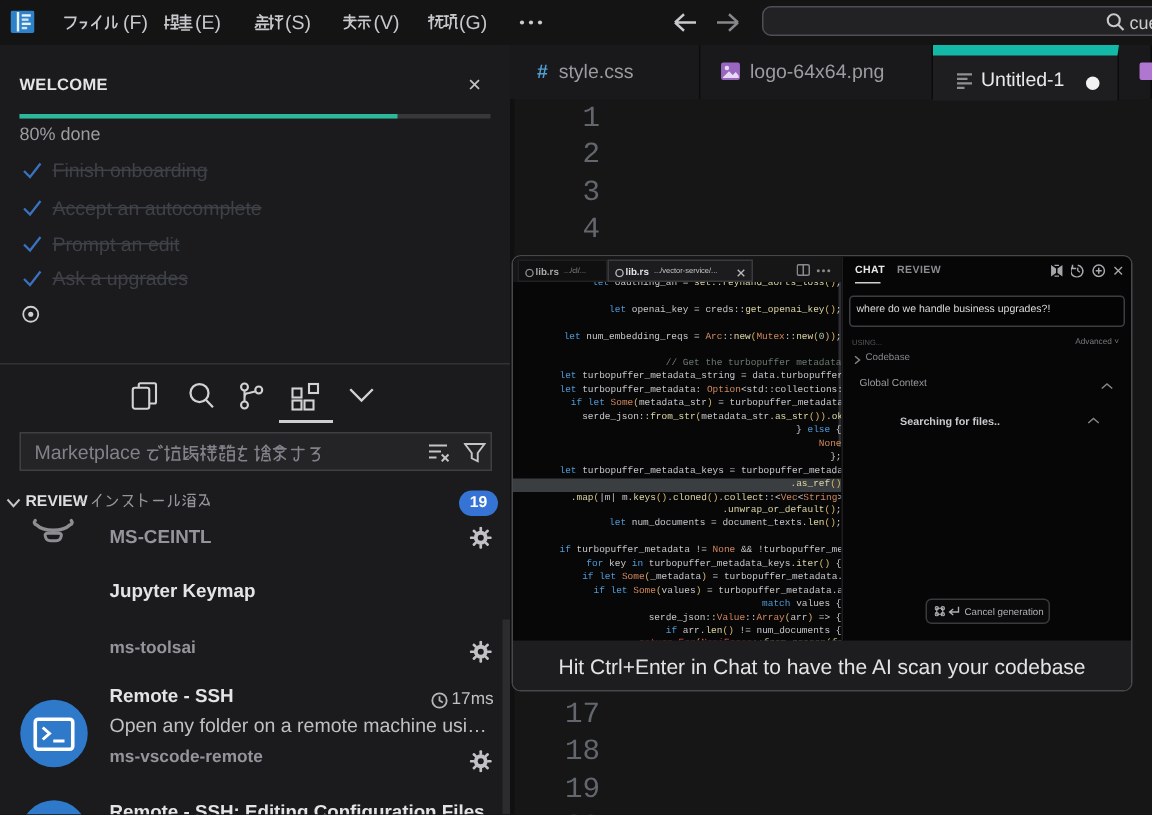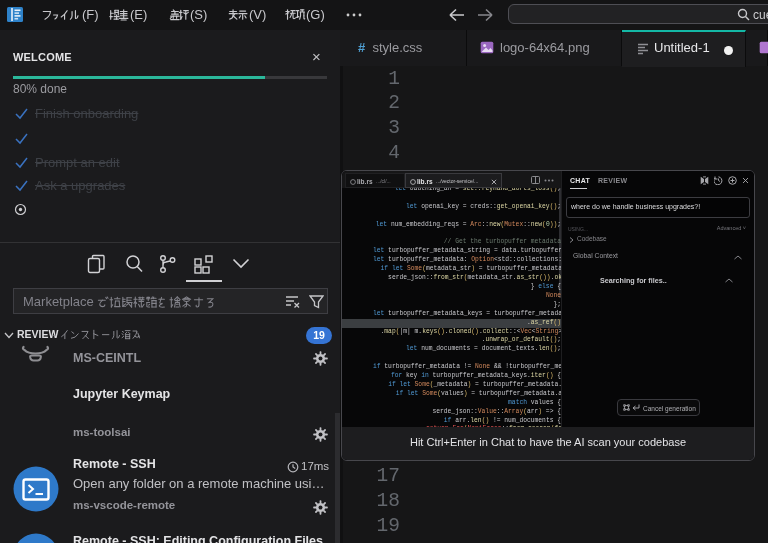--- a/index.html
+++ b/index.html
@@ -37,30 +37,30 @@
 .ext-title { position:absolute; left:73px; font-size:12.5px; font-weight:bold; color:#e4e4e6; white-space:nowrap; }
 .ext-desc { position:absolute; left:73px; font-size:13px; color:#c0c0c4; white-space:nowrap; }
 .ext-pub { position:absolute; left:73px; font-size:11.5px; font-weight:bold; color:#94949a; white-space:nowrap; }
 #sb-scroll { position:absolute; left:335px; top:413px; width:5px; height:130px; background:#2c2c2f; }
 
 
 #editor { position:absolute; left:340px; top:30px; width:428px; height:513px; background:#161617; }
 #tabbar { position:absolute; left:0; top:0; width:428px; height:36px; background:#151516; border-bottom:1px solid #0b0b0c; }
 .tab { position:absolute; top:0; height:36px; background:#19191b; border-right:1px solid #0b0b0c; }
 .tab .lbl { position:absolute; top:10px; font-size:13px; color:#9b9ba0; white-space:nowrap; }
-#tab3 { background:#1e1e20; border-top:2px solid #14b8a6; border-bottom:none; height:37px; }
+#tab3 { background:#1e1e20; border-top:7px solid #14b8a6; border-bottom:none; height:37px; }
 #tab3 .lbl { color:#e8e8ea; top:8px; }
 #dot { position:absolute; left:102px; top:14px; width:9px; height:9px; border-radius:50%; background:#f2f2f2; }
 #lnums { position:absolute; left:0; top:36px; width:60px; text-align:right; font-family:"Liberation Mono", monospace; font-size:19.5px; line-height:24.85px; color:#63676d; padding-top:0.5px; }
 
 
 #overlay { position:absolute; left:341px; top:170px; width:414px; height:291px; background:#000; border:1px solid #47474c; border-radius:6px; overflow:hidden; }
 #ov-img { position:absolute; left:0; top:0; width:412px; height:256px; background:#050506;text-align:right; }
 #ov-caption { position:absolute; left:0; top:256px; width:412px; height:33px; background:#1d1d1f; }
-#ov-caption div { text-align:center; margin-top:9px; font-size:11px; color:#e3e3e6; }
+#ov-caption div { text-align:center; margin-top:9px; font-size:14px; color:#e3e3e6; }
 
 #mtabbar { position:absolute; left:0; top:0; width:219px; height:17px; background:#161617; }
 .mtab { position:absolute; top:2px; height:15px; font-size:6.5px; color:#9a9a9e; }
 #mcode { position:absolute; left:0; top:17px; width:219px; height:239px; background:#070708; overflow:hidden; }
 #mcode pre { position:relative; font-family:"Liberation Mono", monospace; font-size:6.3px; line-height:8.9px; color:#c8c8cc; margin-left:31px; margin-top:-3px; }
 #hl { position:absolute; left:0; top:131px; width:219px; height:9px; background:#3b3e41; }
 
 #mchat { position:absolute; left:219px; top:0; width:193px; height:256px; background:#060607; border-left:1px solid #1e1e20; }
 </style>
 </head>
@@ -181,20 +181,21 @@
     </div>
   <span id="pdone">80% done</span>
 
   <svg class="chk" style="top:106px;" viewBox="0 0 15 15">
       <path d="M2,8 L6,12 L13,3" stroke="#3a72c0" stroke-width="1.5" fill="none"></path>
     </svg>
   <span class="citem" style="top:106px;">Finish onboarding</span>
   <svg class="chk" style="top:131px;" viewBox="0 0 15 15">
       <path d="M2,8 L6,12 L13,3" stroke="#3a72c0" stroke-width="1.5" fill="none"></path>
     </svg>
+  <span class="citem" style="top:131px;">Accept an autocomplete</span>
   <svg class="chk" style="top:155px;" viewBox="0 0 15 15">
       <path d="M2,8 L6,12 L13,3" stroke="#3a72c0" stroke-width="1.5" fill="none"></path>
     </svg>
   <span class="citem" style="top:155px;">Prompt an edit</span>
   <svg class="chk" style="top:178px;" viewBox="0 0 15 15">
       <path d="M2,8 L6,12 L13,3" stroke="#3a72c0" stroke-width="1.5" fill="none"></path>
     </svg>
   <span class="citem" style="top:178px;">Ask a upgrades</span>
   <svg class="chk" style="top:202px; left:13px;" viewBox="0 0 15 15">
       <circle cx="7.5" cy="7.5" r="5" stroke="#cfcfd2" stroke-width="1.2" fill="none"></circle>

